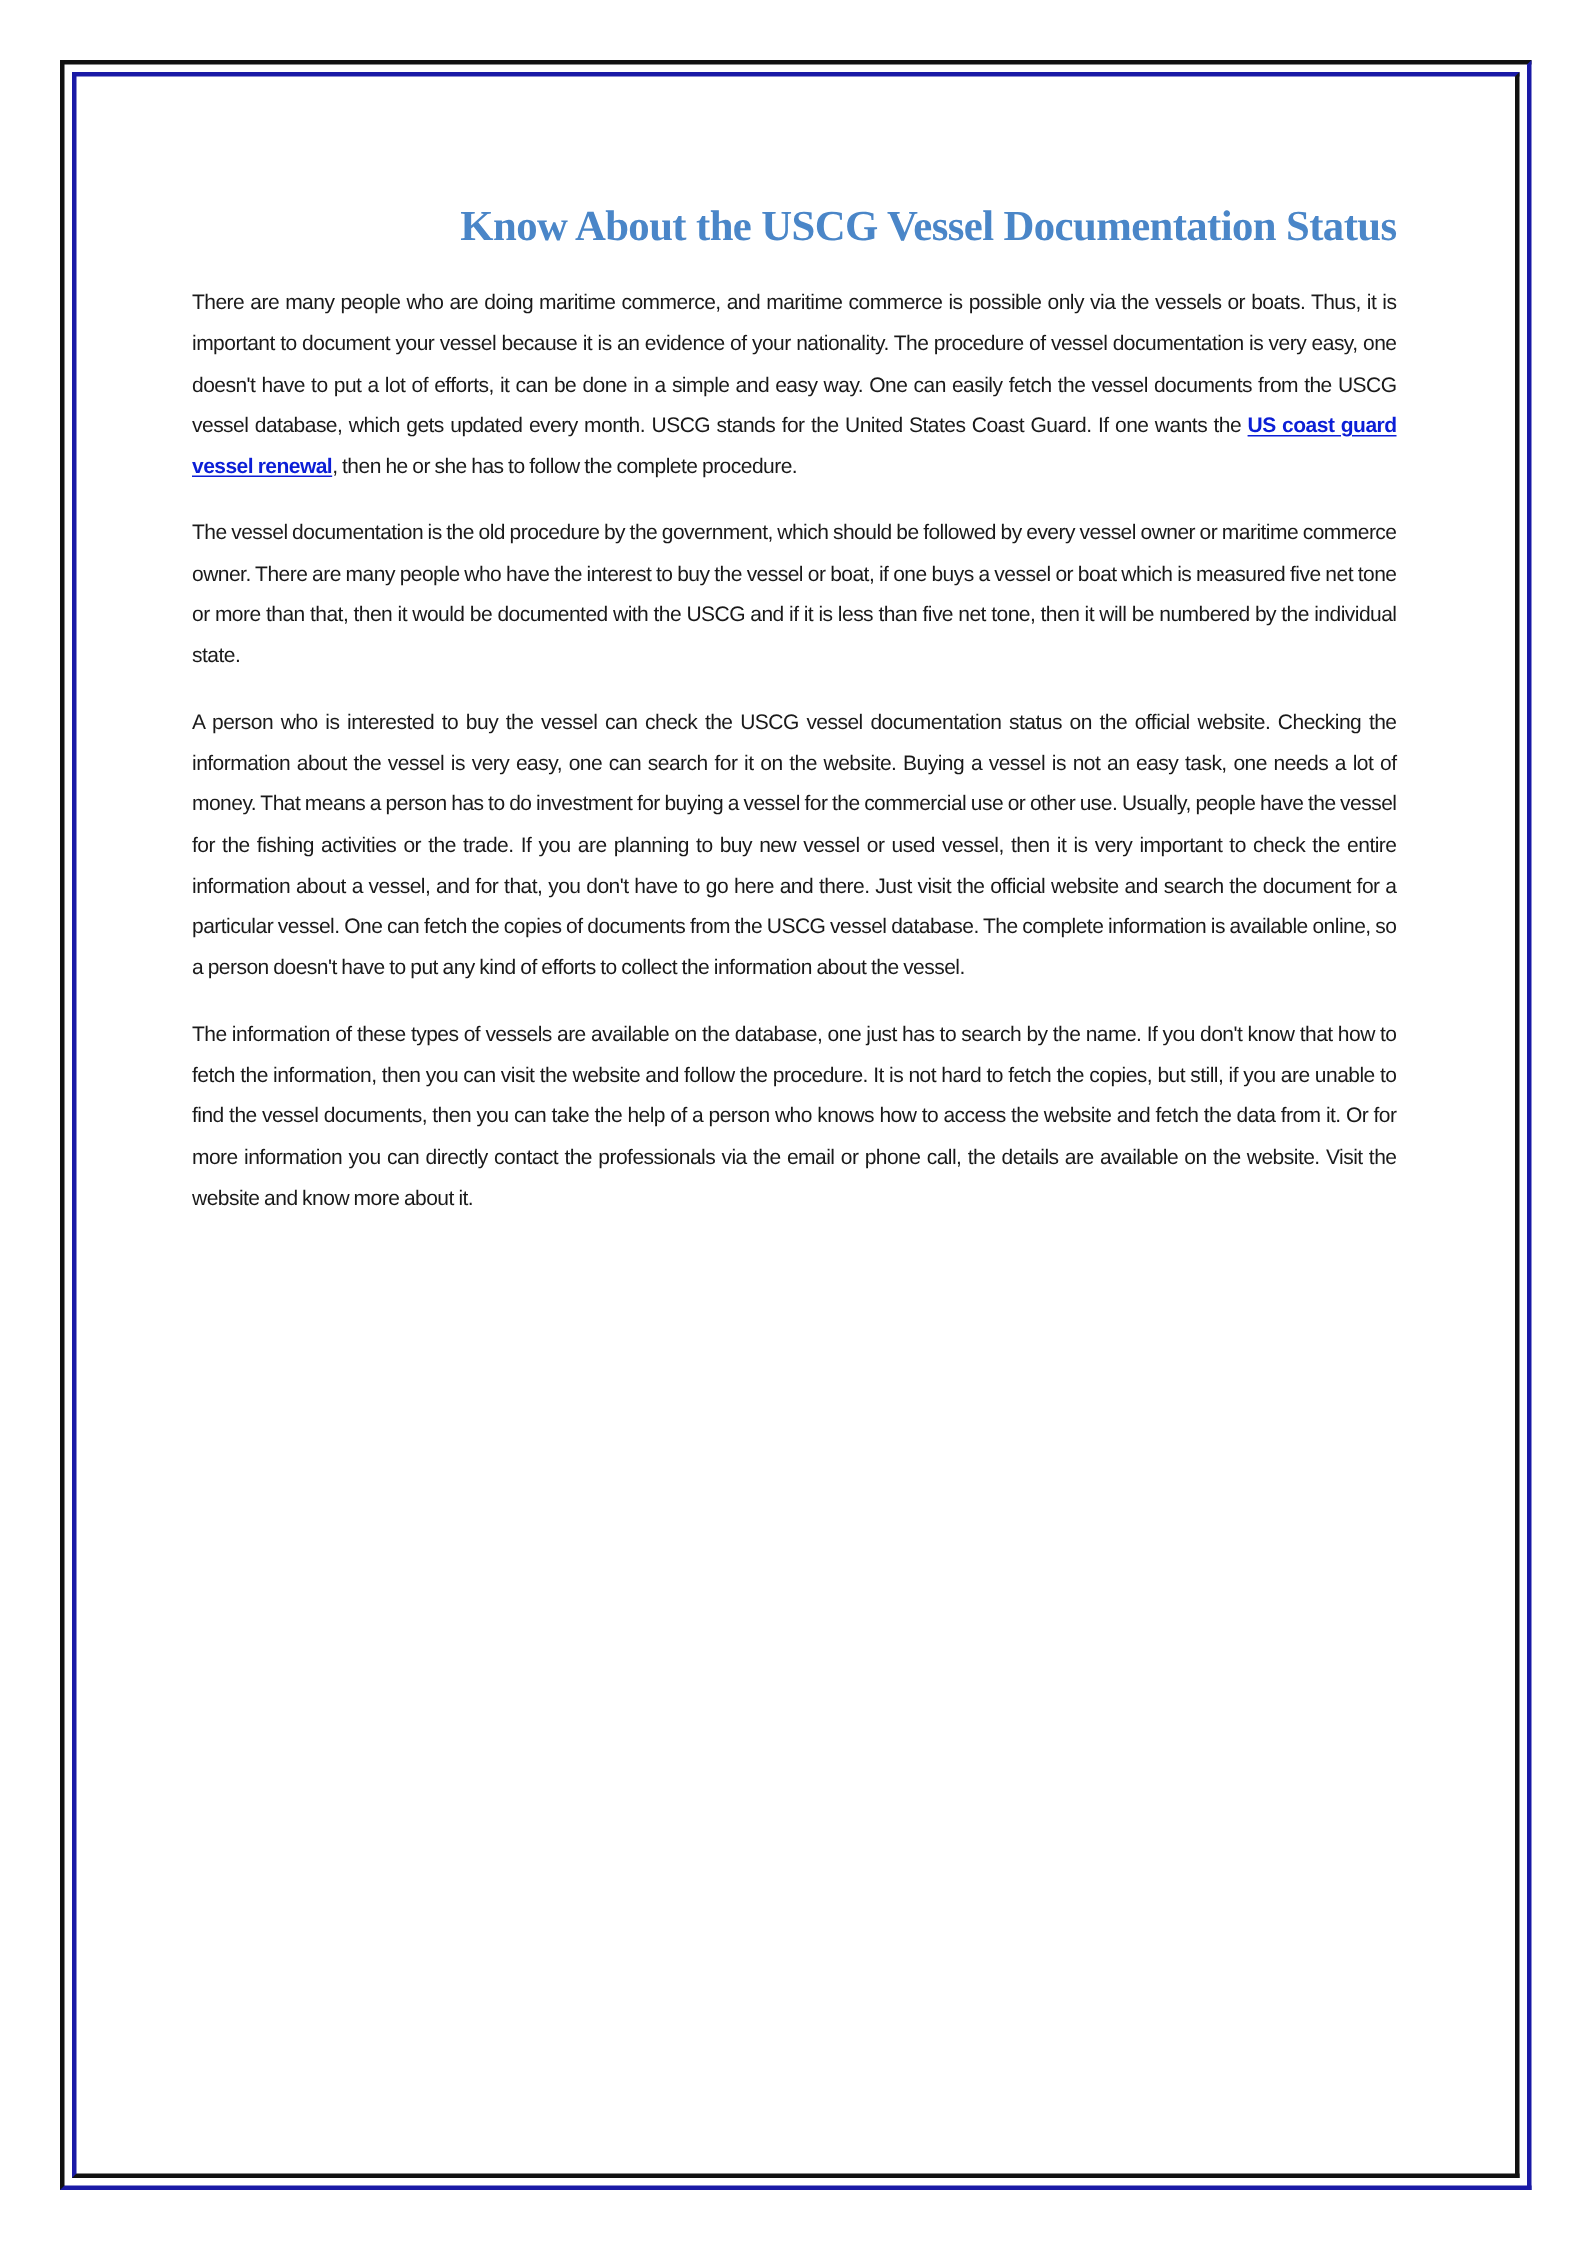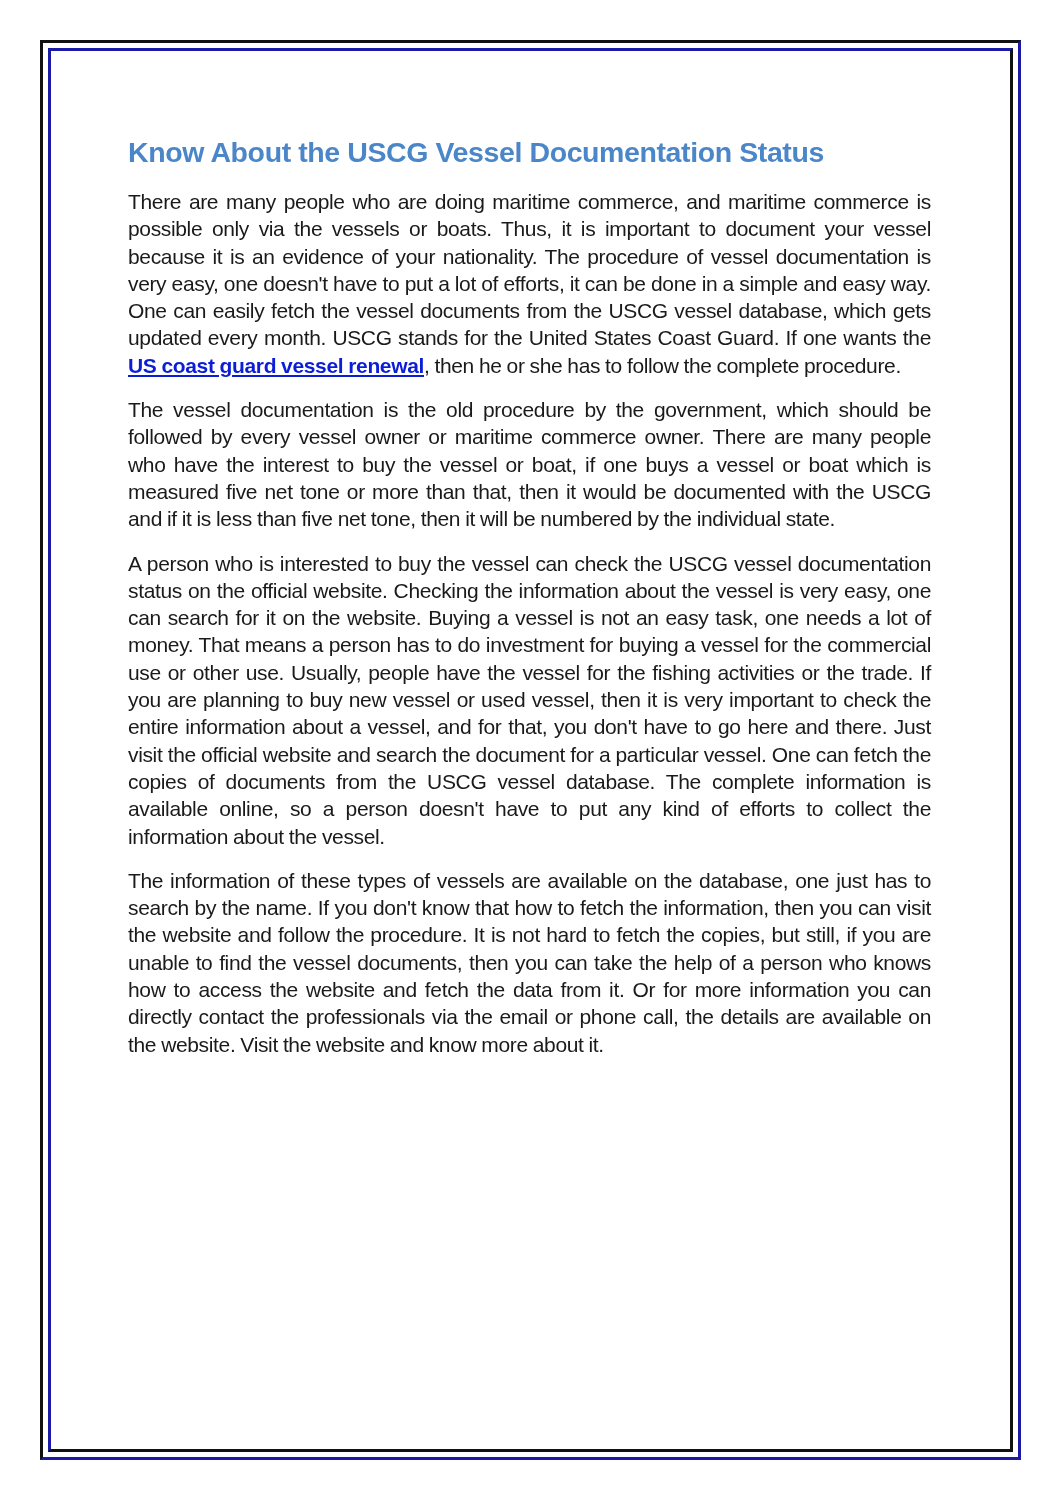--- a/index.html
+++ b/index.html
@@ -39,34 +39,34 @@
       border-bottom: 3px solid #111111;
     }
     .page-content {
       position: absolute;
       left: 128px;
       top: 130px;
       width: 803px;
     }
     .doc-title {
       margin: 0 0 14px 0;
-      text-align: left;
+      text-align: right;
       color: #4a86c8;
-      font-family: Liberation Sans, sans-serif;
+      font-family: Liberation Serif, serif;
       font-weight: bold;
       font-size: 28.5px;
       letter-spacing: -0.4px;
       line-height: 44px;
       white-space: nowrap;
     }
     .doc-paragraph {
       margin: 0 0 17px 0;
       color: #1a1a1a;
       font-family: "Liberation Sans", sans-serif;
-      font-size: 21px;
+      font-size: 14px;
       line-height: 27.3px;
       text-align: justify;
       letter-spacing: -0.35px;
       word-spacing: -0.5px;
     }
     .doc-link {
       color: #0b1ed6;
       font-weight: bold;
       text-decoration: underline;
       text-underline-offset: 2px;

